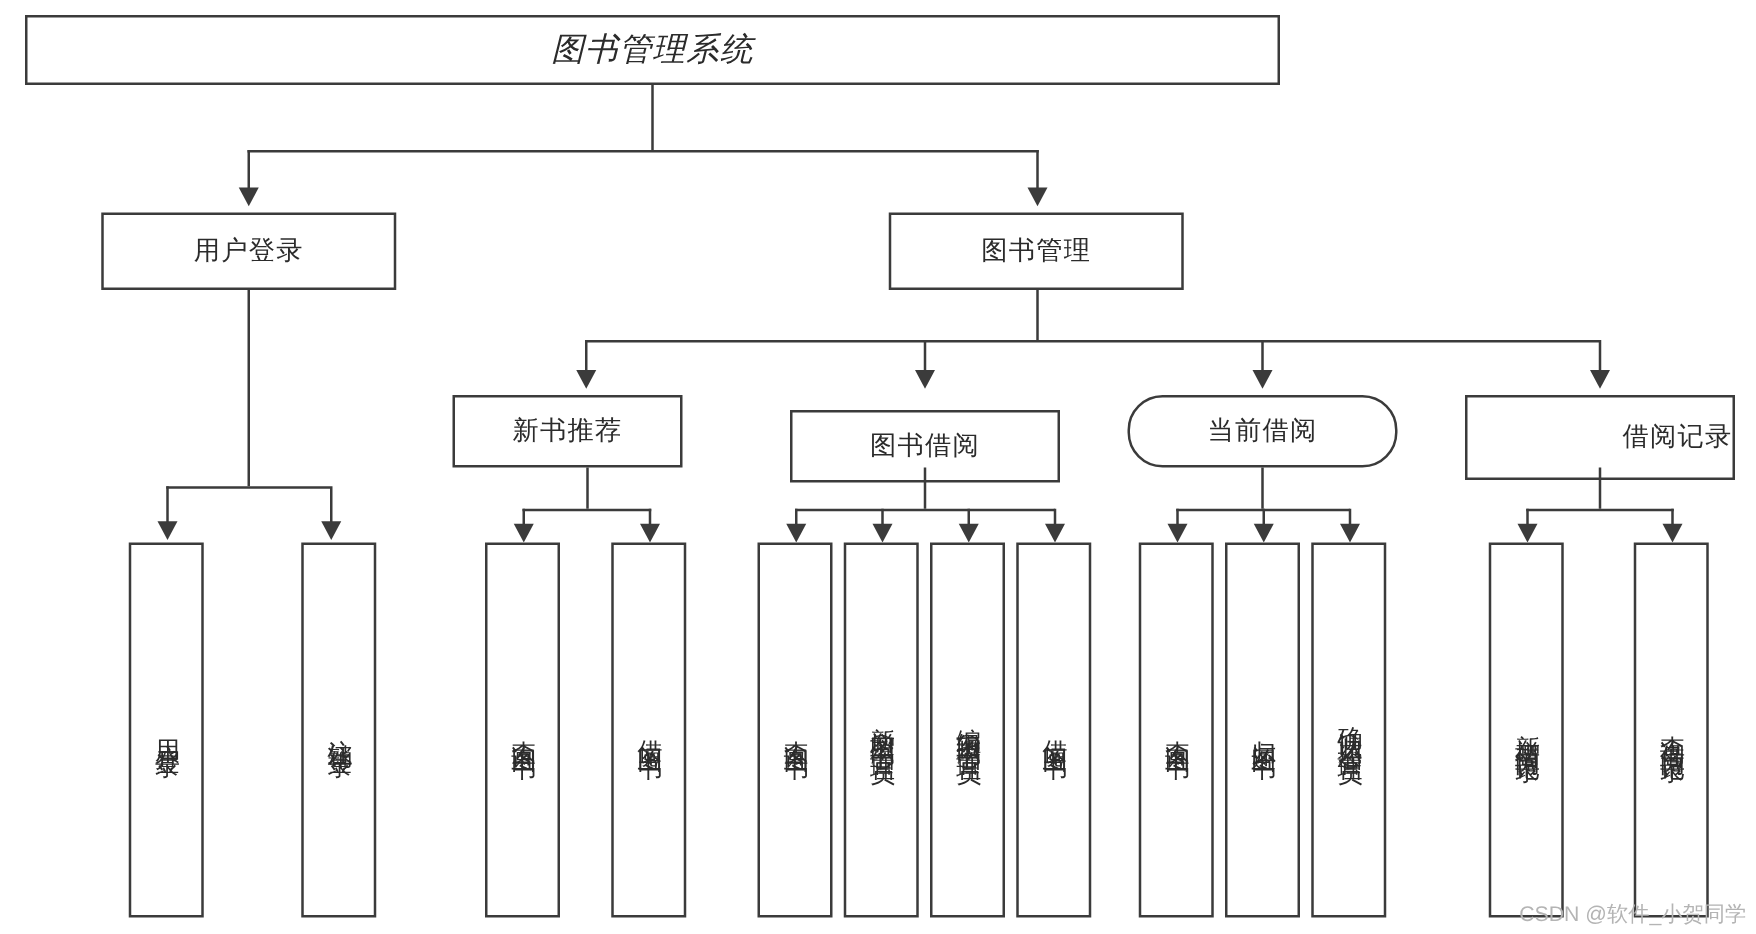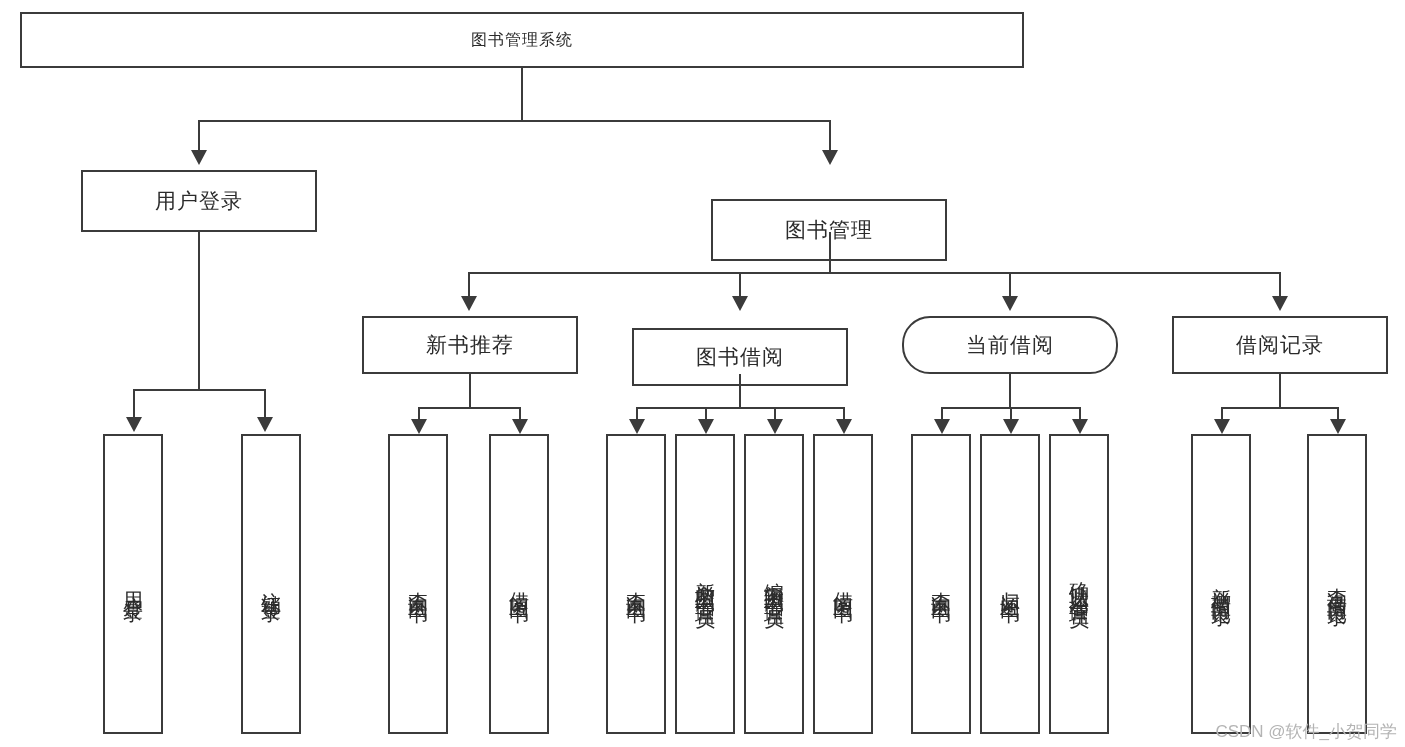--- a/index.html
+++ b/index.html
@@ -29,21 +29,22 @@
     justify-content: center;
     color: #2b2b2b;
   }
   .node.horiz {
     font-size: 21px;
     letter-spacing: 1px;
     line-height: 1.2;
     white-space: nowrap;
   }
   .node.root {
-    font-size: 16px;
+    font-size: 26px;
+    font-style: italic;
   }
   .node.leaf {
     font-size: 20px;
     align-items: center;
     justify-content: center;
     padding: 6px 0;
   }
   .node.leaf .vtext {
     writing-mode: vertical-rl;
     text-orientation: upright;
@@ -96,21 +97,21 @@
   <div class="hline" style="left:198px; top:120px; width:633px;"></div>
 
   <div class="vline" style="left:198px; top:120px; height:32px;"></div>
   <div class="arrow" style="left:191px; top:150px;"></div>
   <div class="vline" style="left:829px; top:120px; height:32px;"></div>
   <div class="arrow" style="left:822px; top:150px;"></div>
 
   <div class="node horiz" style="left:81px; top:170px; width:236px; height:62px;">
     <span>用户登录</span>
   </div>
-  <div class="node horiz" style="left:711px; top:170px; width:236px; height:62px;margin-top:29px;">
+  <div class="node horiz" style="left:711px; top:170px; width:236px; height:62px;">
     <span>图书管理</span>
   </div>
 
   <div class="vline" style="left:198px; top:232px; height:157px;"></div>
   <div class="hline" style="left:133px; top:389px; width:131px;"></div>
   <div class="vline" style="left:133px; top:389px; height:30px;"></div>
   <div class="arrow" style="left:126px; top:417px;"></div>
   <div class="vline" style="left:264px; top:389px; height:30px;"></div>
   <div class="arrow" style="left:257px; top:417px;"></div>
 
@@ -118,30 +119,30 @@
   <div class="hline" style="left:468px; top:272px; width:812px;"></div>
   <div class="vline" style="left:468px; top:272px; height:26px;"></div>
   <div class="arrow" style="left:461px; top:296px;"></div>
   <div class="vline" style="left:739px; top:272px; height:26px;"></div>
   <div class="arrow" style="left:732px; top:296px;"></div>
   <div class="vline" style="left:1009px; top:272px; height:26px;"></div>
   <div class="arrow" style="left:1002px; top:296px;"></div>
   <div class="vline" style="left:1279px; top:272px; height:26px;"></div>
   <div class="arrow" style="left:1272px; top:296px;"></div>
 
-  <div class="node horiz" style="left:362px; top:316px; width:216px; height:58px;align-items:center;">
+  <div class="node horiz" style="left:362px; top:316px; width:184px; height:58px;align-items:center;">
     <span>新书推荐</span>
   </div>
   <div class="node horiz" style="left:632px; top:328px; width:216px; height:58px;">
     <span>图书借阅</span>
   </div>
   <div class="node horiz" style="left:902px; top:316px; width:216px; height:58px;border-radius:28px;">
     <span>当前借阅</span>
   </div>
-  <div class="node horiz" style="left:1172px; top:316px; width:216px; height:58px;">
+  <div class="node horiz" style="left:1172px; top:316px; width:216px; height:68px;justify-content:flex-end;">
     <span>借阅记录</span>
   </div>
 
   <div class="vline" style="left:469px; top:374px; height:33px;"></div>
   <div class="hline" style="left:418px; top:407px; width:103px;"></div>
   <div class="vline" style="left:418px; top:407px; height:15px;"></div>
   <div class="arrow" style="left:411px; top:419px;"></div>
   <div class="vline" style="left:519px; top:407px; height:15px;"></div>
   <div class="arrow" style="left:512px; top:419px;"></div>
 

